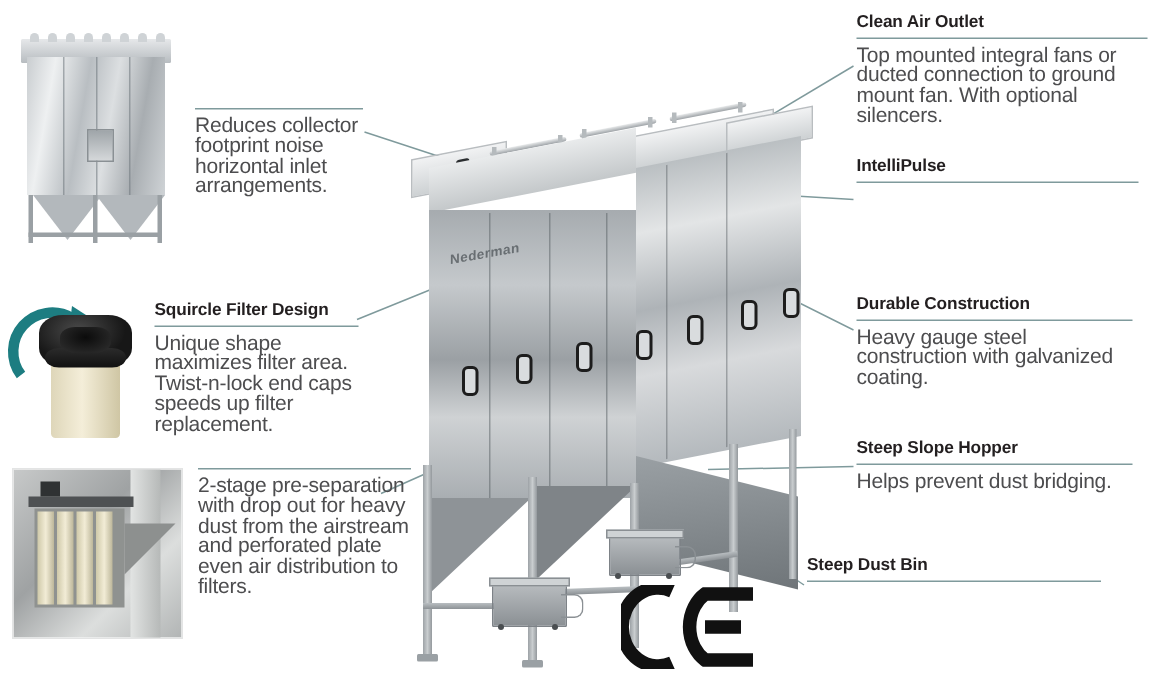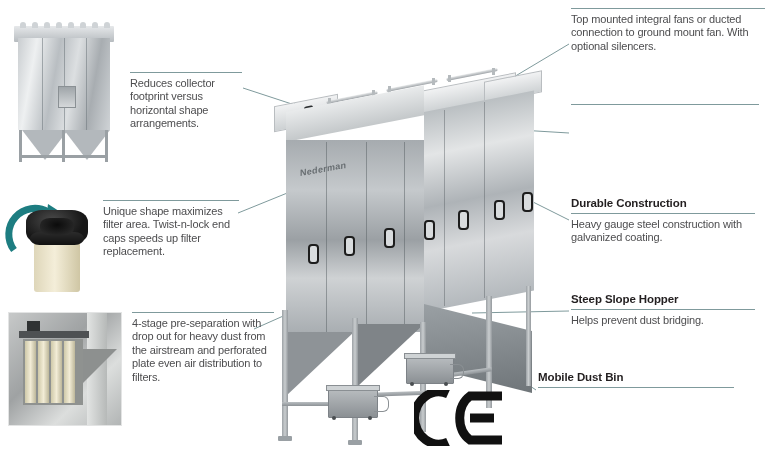--- a/index.html
+++ b/index.html
@@ -17,21 +17,21 @@
   .callout{position:absolute;}
   .callout .c-title{
     font-size:11.5px;font-weight:bold;color:#231f20;
     letter-spacing:-0.1px;line-height:14px;white-space:nowrap;
     padding-bottom:3px;
   }
   .callout .c-rule{
     height:1px;background:#7f9a9c;width:100%;margin-bottom:4px;
   }
   .callout .c-body{
-    font-size:11px;color:#4d4d4f;line-height:13.4px;
+    font-size:14px;color:#4d4d4f;line-height:13.4px;
     letter-spacing:-0.15px;
   }
   .callout.right .c-title{text-align:left;}
   .callout.left  .c-title{text-align:left;}
 
   
   #leaders{position:absolute;left:0;top:0;width:768px;height:456px;pointer-events:none;}
 
   
   .thumb{position:absolute;overflow:hidden;}
@@ -259,53 +259,56 @@
 
   <div id="ce">
     <svg width="92" height="56" viewBox="0 0 92 56">
       <path d="M34,4 A24,26 0 1 0 34,52" stroke="#111" stroke-width="9" fill="none" stroke-linecap="butt"></path>
       <path d="M88,6 L56,6 A22,26 0 0 0 56,50 L88,50" stroke="#111" stroke-width="9" fill="none"></path>
       <path d="M56,28 L80,28" stroke="#111" stroke-width="9" fill="none"></path>
     </svg>
   </div>
 
   <div class="callout right" style="left:571px;top:8px;width:194px;">
+    <div class="c-title">Clean Air Outlet</div>
     <div class="c-rule"></div>
     <div class="c-body">Top mounted integral fans or ducted connection to ground mount fan. With optional silencers.</div>
   </div>
 
   <div class="callout right" style="left:571px;top:104px;width:188px;">
+    <div class="c-title">IntelliPulse</div>
     <div class="c-rule"></div>
   </div>
 
   <div class="callout right" style="left:571px;top:292px;width:184px;">
     <div class="c-title">Steep Slope Hopper</div>
     <div class="c-rule"></div>
     <div class="c-body">Helps prevent dust bridging.</div>
   </div>
 
   <div class="callout right" style="left:571px;top:196px;width:184px;">
     <div class="c-title">Durable Construction</div>
     <div class="c-rule"></div>
     <div class="c-body">Heavy gauge steel construction with galvanized coating.</div>
   </div>
 
   <div class="callout right" style="left:538px;top:370px;width:196px;">
-    <div class="c-title">Mobile Dust Bin</div>
+    <div class="c-title">Steep Dust Bin</div>
     <div class="c-rule"></div>
   </div>
 
   <div class="callout left" style="left:130px;top:72px;width:112px;">
     <div class="c-rule"></div>
-    <div class="c-body">Reduces collector footprint versus horizontal shape arrangements.</div>
+    <div class="c-body">Reduces collector footprint noise horizontal inlet arrangements.</div>
   </div>
 
   <div class="callout left" style="left:103px;top:200px;width:136px;">
+    <div class="c-title">Squircle Filter Design</div>
     <div class="c-rule"></div>
     <div class="c-body">Unique shape maximizes filter area. Twist-n-lock end caps speeds up filter replacement.</div>
   </div>
 
   <div class="callout left" style="left:132px;top:312px;width:142px;">
     <div class="c-rule"></div>
-    <div class="c-body">4-stage pre-separation with drop out for heavy dust from the airstream and perforated plate even air distribution to filters.</div>
+    <div class="c-body">2-stage pre-separation with drop out for heavy dust from the airstream and perforated plate even air distribution to filters.</div>
   </div>
 
 </div>
 
 </body></html>

